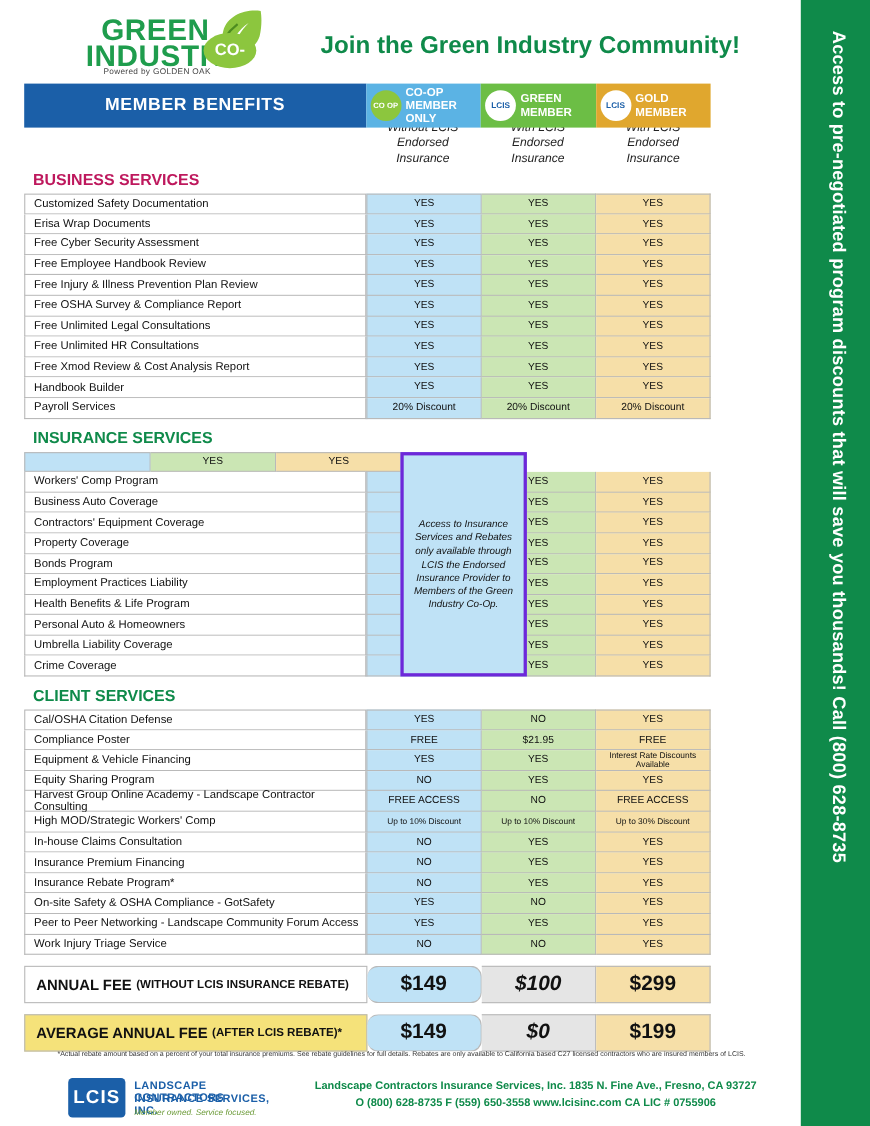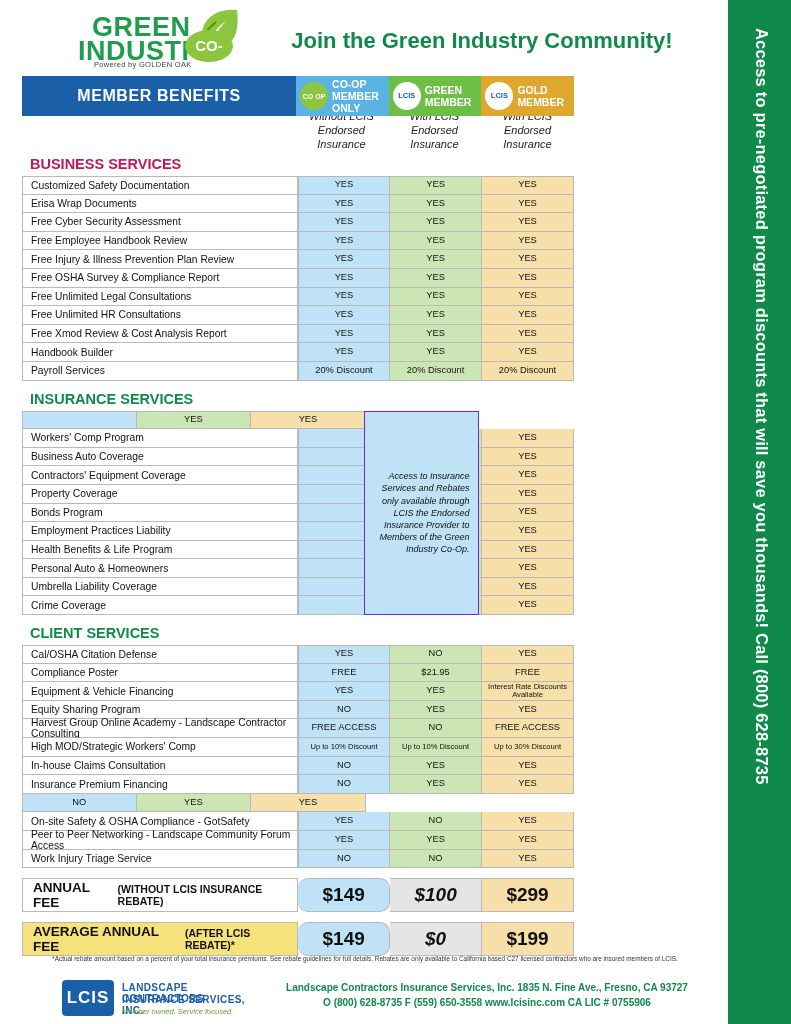--- a/index.html
+++ b/index.html
@@ -60,21 +60,21 @@
     position:absolute; left:24px; top:50px; font-size:7.5px; color:#444;
     letter-spacing:.3px;
   }
 
   .headline {
     position:absolute; left: 262px; top: 28px; width: 440px;
     text-align:center; color:#0f8a4a; font-size: 22px; font-weight:bold;
   }
 
   
-  .tbl { position:absolute; left: 22px; top: 76px; width: 552px; }
+  .tbl { position:absolute; left: 22px; top: 76px; width: 624px; }
 
   .hdrrow { display:flex; height: 40px; }
   .hdr-benefits {
     width: 342px; background:#1b5fa8; color:#fff;
     font-size: 16px; font-weight: bold; letter-spacing:.6px;
     display:flex; align-items:center; justify-content:center;
   }
   .hdr-col {
     width: 114.6px; margin-left: 0; color:#fff;
     display:flex; align-items:center; justify-content:flex-start;
@@ -122,22 +122,22 @@
   .cell.c1 { background:#bfe2f6; border-left:1px solid #b9b9b9;}
   .cell.c2 { background:#cbe6b4; }
   .cell.c3 { background:#f6dfa8; }
   .row.first .cell { border-top:1px solid #b9b9b9; }
   .cell.small { font-size: 7.6px; }
 
   
   .ins-wrap { position:relative; }
   .ins-merge {
     position:absolute; left: 342px; top: 0; width: 114.6px;
-    background:#bfe2f6; border:1px solid #6d28d9;
-    font-size: 9px; font-style: italic; color:#111; text-align:right;
+    background:#bfe2f6; border:3px solid #6d28d9;
+    font-size: 9px; font-style: italic; color:#111; text-align:center;
     display:flex; align-items:center; justify-content:center;
     padding: 2px 8px; line-height: 1.35;
   }
 
   
   .feerow { display:flex; height: 34px; margin-top: 10px; }
   .feerow .name {
     width: 342px; border:1px solid #b9b9b9; background:#fff;
     display:flex; align-items:center; padding-left: 10px;
   }
@@ -422,20 +422,21 @@
               <div class="cell c2">YES</div>
               <div class="cell c3">YES</div>
             </div>
             <div class="row">
               <div class="name">Insurance Premium Financing</div>
               <div class="cell c1">NO</div>
               <div class="cell c2">YES</div>
               <div class="cell c3">YES</div>
             </div>
             <div class="row">
+              <div class="name">Insurance Rebate Program*</div>
               <div class="cell c1">NO</div>
               <div class="cell c2">YES</div>
               <div class="cell c3">YES</div>
             </div>
             <div class="row">
               <div class="name">On-site Safety &amp; OSHA Compliance - GotSafety</div>
               <div class="cell c1">YES</div>
               <div class="cell c2">NO</div>
               <div class="cell c3">YES</div>
             </div>

